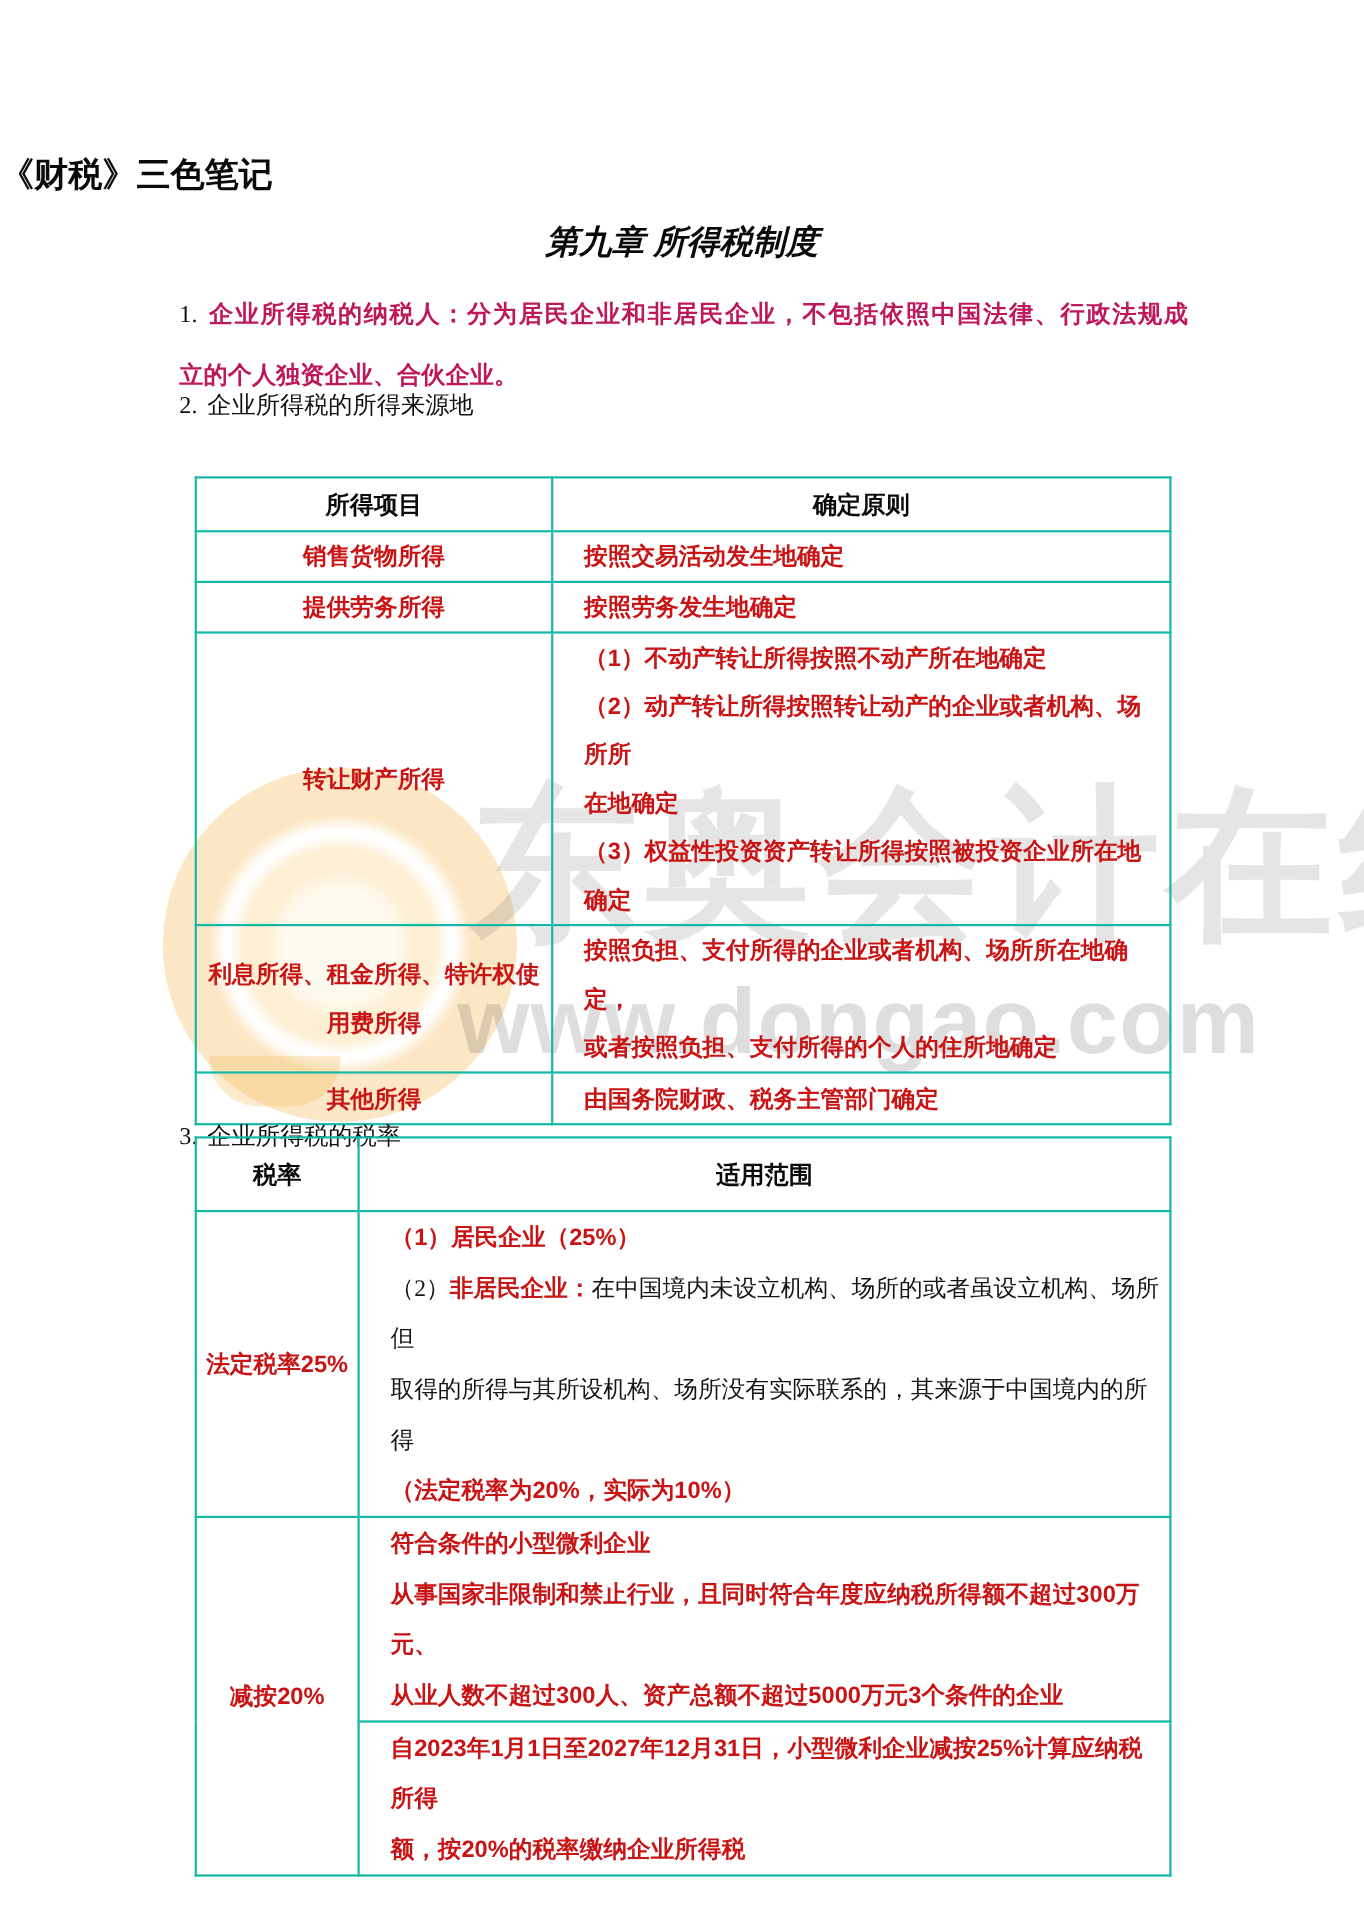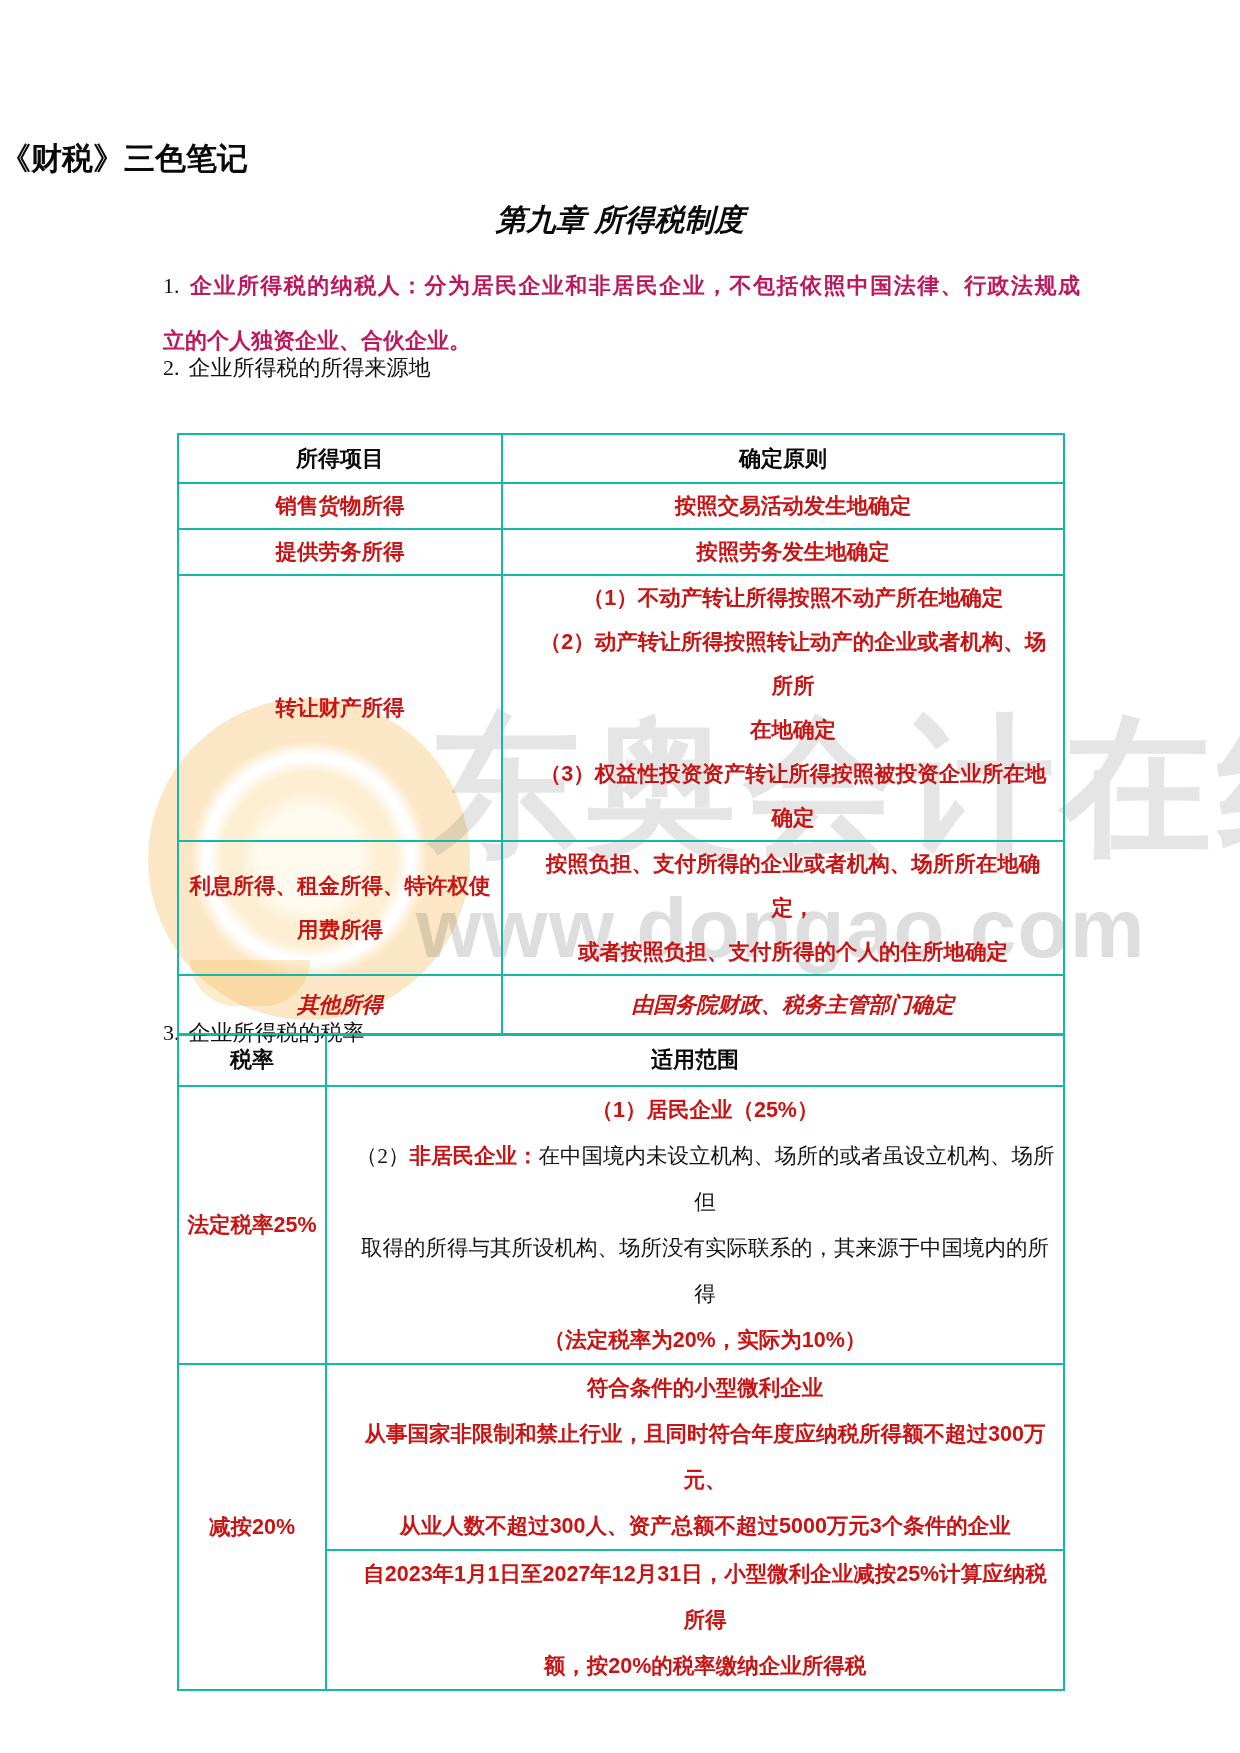--- a/index.html
+++ b/index.html
@@ -79,40 +79,40 @@
   table.tbl {
     position:absolute; left:177px;
     border-collapse:collapse; table-layout:fixed;
     width:886px; font-size:21.5px;
   }
   table.tbl td, table.tbl th { border:2px solid #14b8a6; vertical-align:middle; overflow:hidden; }
   .tbl1 { top:433px; }
   .tbl2 { top:1033px; }
   th.hdr { font-weight:bold; text-align:center; font-size:22px; color:#0a0a0a; }
   td.c1 { text-align:center; padding:0 4px;margin-left:35px; }
-  td.c2 { text-align:center; padding:0 8px 0 28px; }
+  td.c2 { text-align:left; padding:0 8px 0 28px; }
   .tbl1 .ln { line-height:44px; }
   .tbl2 .ln { line-height:46px; }
   .red {
     color:#c81414; font-weight:bold;
     font-family:"Liberation Sans","DejaVu Sans",sans-serif;
   }
   .blk { color:#151515; font-weight:normal; font-family:"Liberation Serif","DejaVu Serif",serif; }
 
   
   .t1-hdr { height:49px; }
   .t1-r0 { height:46px; }
   .t1-r1 { height:44px; }
   .t1-r2 { height:176px; }
   .t1-r3 { height:45px; }
   .t1-r4 { height:90px; }
-  .t1-r5 { height:60px;font-style:italic; }
-
-  
-  .t2-hdr { height:52px; }
+  .t1-r5 { height:47px; }
+
+  
+  .t2-hdr { height:67px; }
   .t2-r0 { height:205px; }
   .t2-r1a { height:163px; }
   .t2-r1b { height:102px; }
 </style>
 </head>
 <body>
 
 <div class="page">
 
   <div class="wm-layer">

